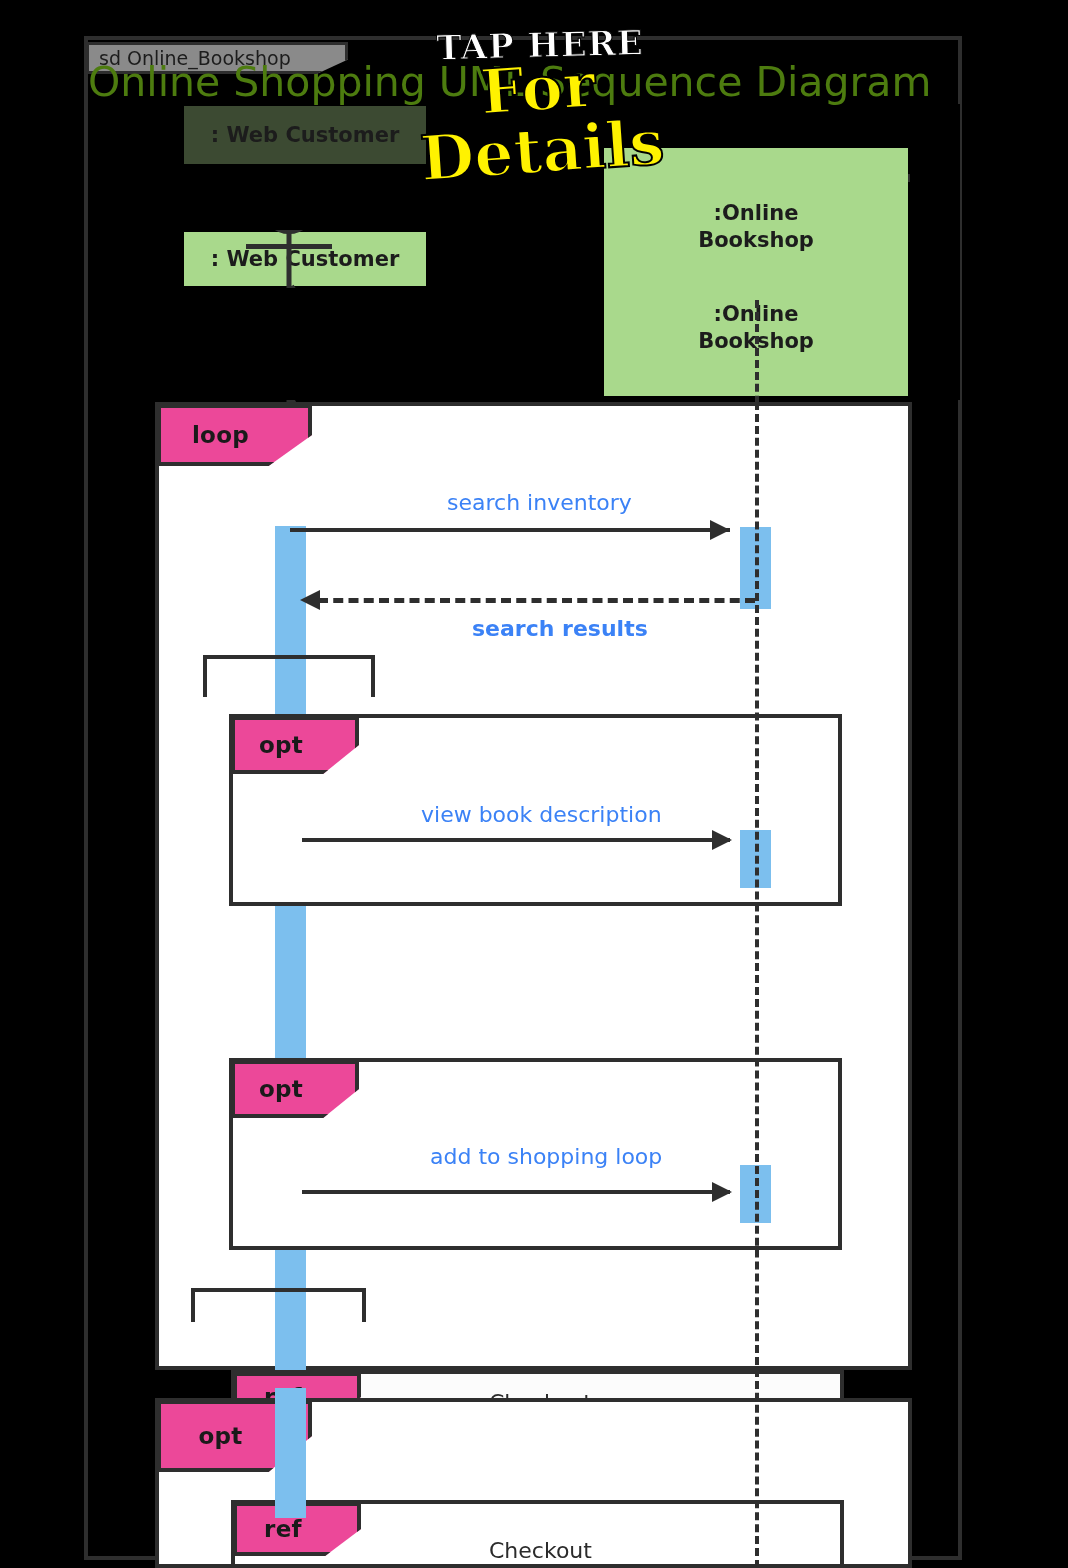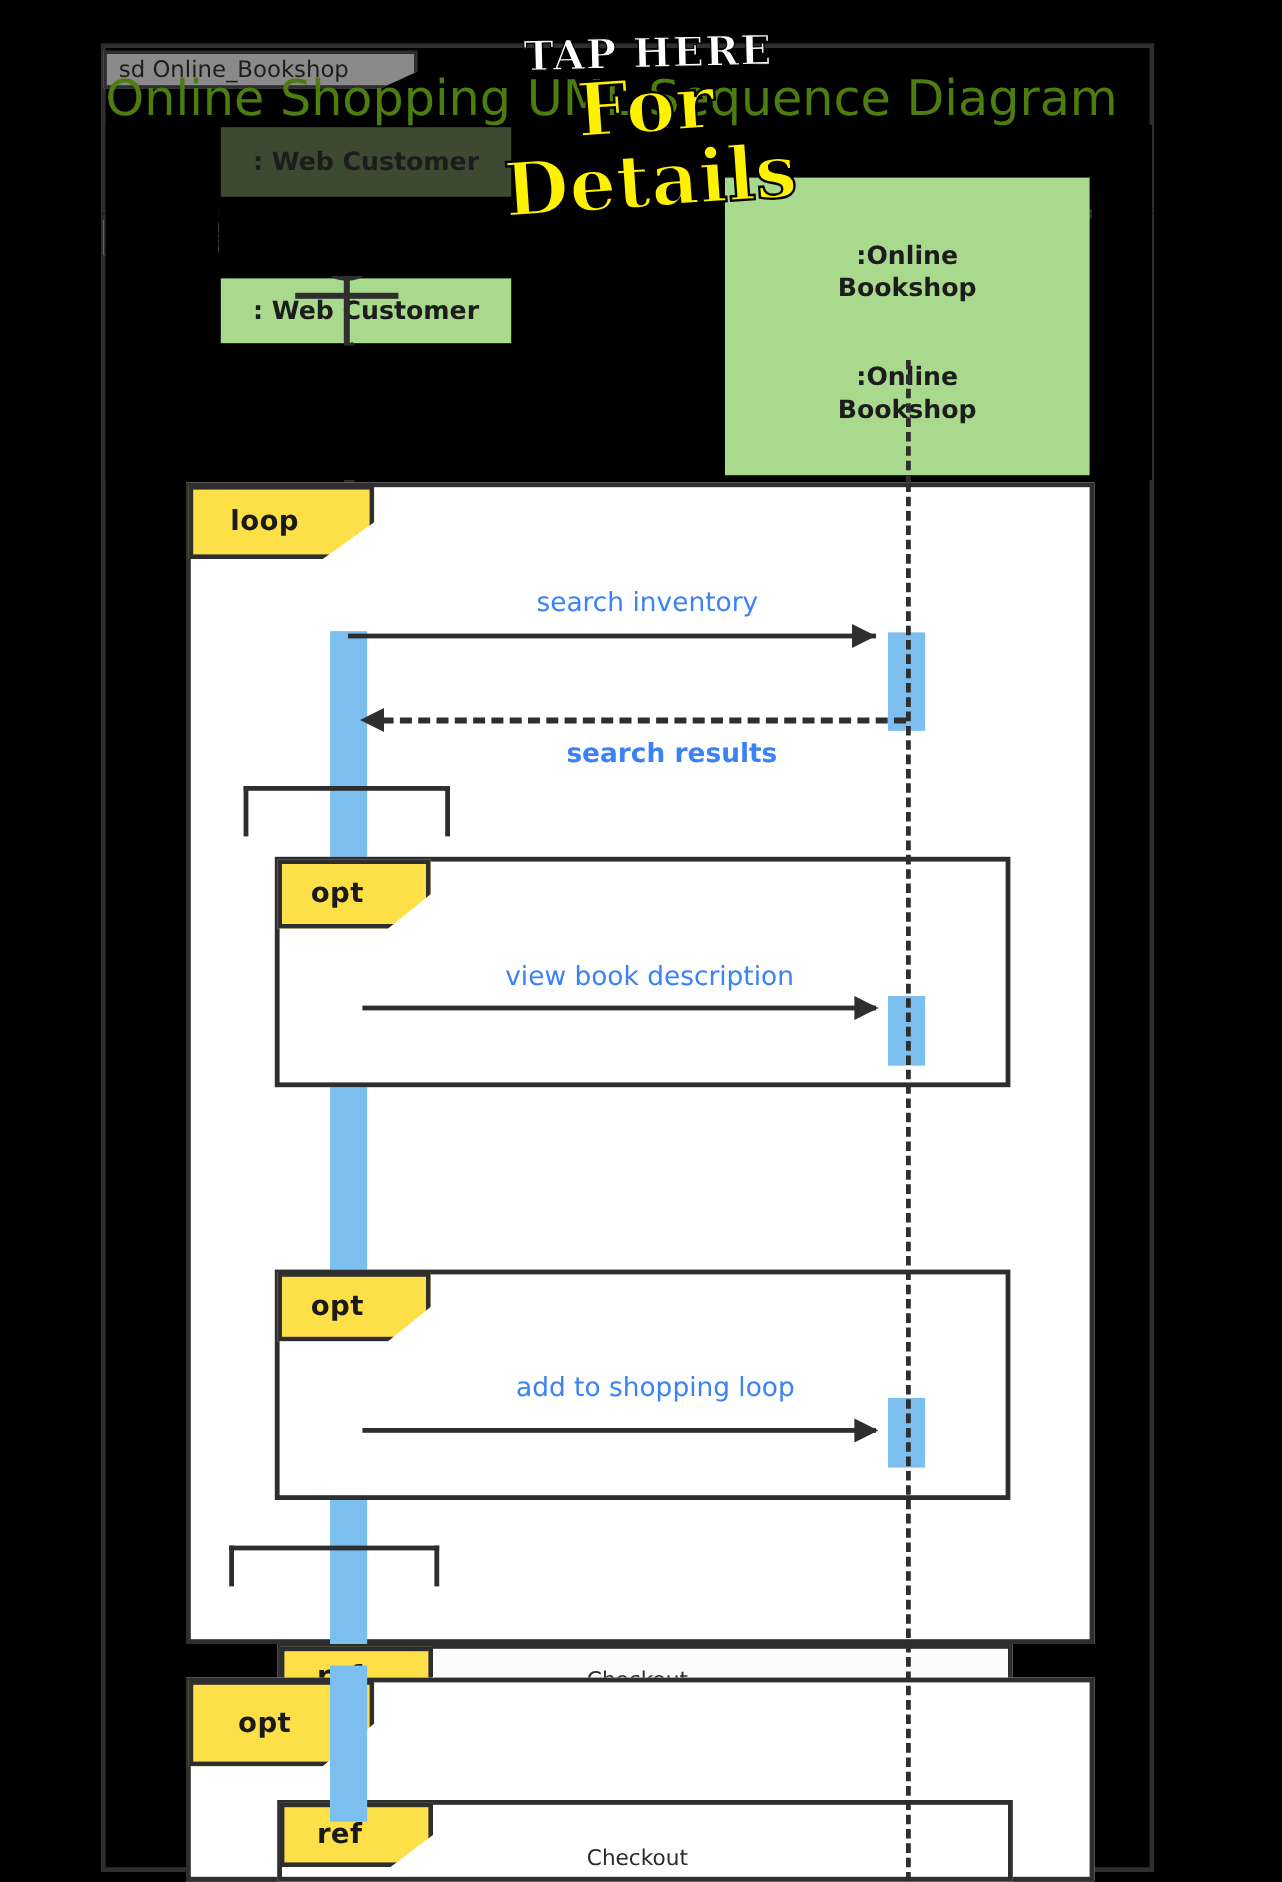--- a/index.html
+++ b/index.html
@@ -10,42 +10,42 @@
 
   
   .frame{position:absolute;border:4px solid #2e2e2e;background:#fff;box-sizing:border-box;}
   .frame.dark{background:#000;}
   .tab{position:absolute;background:#fff;border:3px solid #2e2e2e;box-sizing:border-box;
        display:flex;align-items:center;padding-left:10px;
        clip-path:polygon(0 0,100% 0,100% 52%,78% 100%,0 100%);}
   .tab.grey{background:#8a8a8a;border-color:#2e2e2e;clip-path:polygon(0 0,100% 0,100% 55%,88% 100%,0 100%);}
   .tab-text{font-size:19px;color:#1c1c1c;white-space:nowrap;}
 
-  .fragtab{position:absolute;background:#fde047;border:4px solid #2e2e2e;box-sizing:border-box;
+  .fragtab{position:absolute;background:#ec4899;border:4px solid #2e2e2e;box-sizing:border-box;
            clip-path:polygon(0 0,100% 0,100% 50%,72% 100%,0 100%);
            display:flex;align-items:center;justify-content:center;}
   .fragtab span{font-size:23px;font-weight:bold;color:#1a1a1a;letter-spacing:.3px;
                 position:relative;left:-14px;}
 
   .lifebox{position:absolute;background:#a9d98c;box-sizing:border-box;
            display:flex;align-items:center;justify-content:center;text-align:center;}
   .lifebox span{font-size:21px;font-weight:bold;color:#1c1c1c;line-height:1.28;}
   .lifebox.dim{background:#3c4a32;}
 
   .lifeline{position:absolute;width:0;border-left:4px dashed #2e2e2e;}
   .activation{position:absolute;background:#7cbfee;}
 
   .msg{position:absolute;height:0;border-top:4px solid #2e2e2e;}
   .msg.dashed{border-top:5px dashed #2e2e2e;}
   .arrowR{position:absolute;width:0;height:0;border-top:10px solid transparent;
           border-bottom:10px solid transparent;border-left:20px solid #2e2e2e;}
   .arrowL{position:absolute;width:0;height:0;border-top:10px solid transparent;
           border-bottom:10px solid transparent;border-right:20px solid #2e2e2e;}
   .msglabel{position:absolute;font-size:22px;color:#3b82f6;white-space:nowrap;}
-  .fraglabel{position:absolute;font-size:18px;color:#2b2b2b;white-space:nowrap;}
+  .fraglabel{position:absolute;font-size:22px;color:#2b2b2b;white-space:nowrap;}
 
   
   .actor{position:absolute;}
   .actor .head{position:absolute;left:50%;transform:translateX(-50%);
                width:42px;height:42px;border-radius:50%;background:#fff;border:5px solid #2e2e2e;}
   .actor .body{position:absolute;left:50%;transform:translateX(-50%);top:47px;
                width:0;height:60px;border-left:5px solid #2e2e2e;}
   .actor .arms{position:absolute;left:50%;transform:translateX(-50%);top:62px;
                width:86px;height:0;border-top:5px solid #2e2e2e;}
   .actor .legL{position:absolute;left:50%;top:104px;width:0;height:52px;

